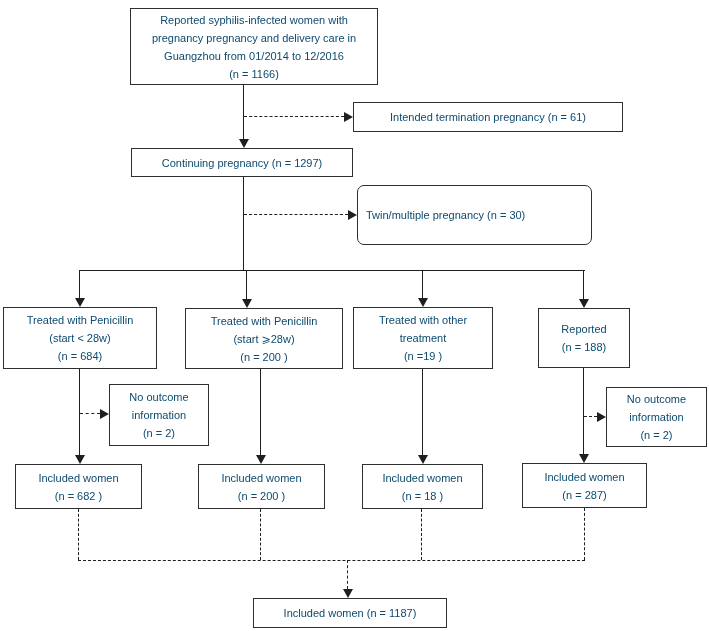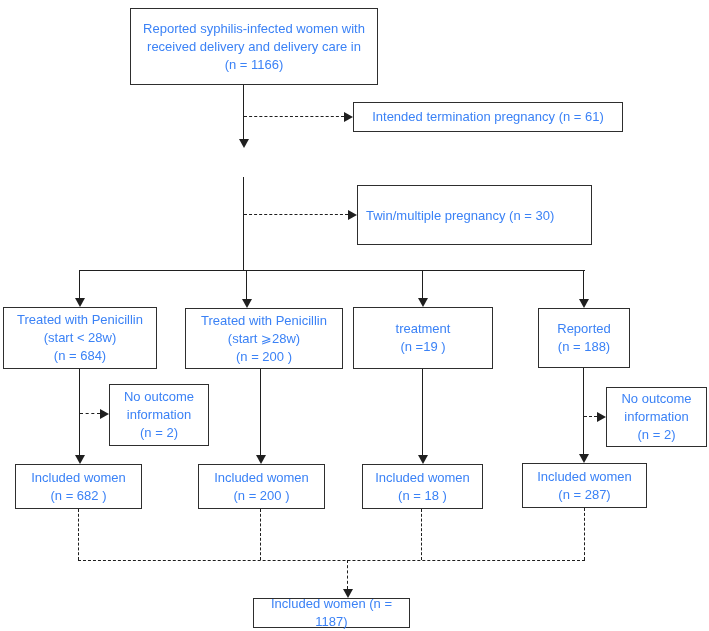--- a/index.html
+++ b/index.html
@@ -18,30 +18,31 @@
   .box {
     position: absolute;
     box-sizing: border-box;
     border: 1.5px solid #2e2e2e;
     background: #ffffff;
     display: flex;
     flex-direction: column;
     justify-content: center;
     align-items: center;
     text-align: center;
-    font-size: 13px;
+    font-size: 11px;
     line-height: 18px;
-    color: #3b82f6;
+    color: #0c4a6e;
   }
   .box.align-left {
     align-items: flex-start;
     text-align: left;
     padding-left: 8px;
     padding-right: 4px;
     line-height: 19px;
+    border-radius: 7px;
   }
   .vline, .hline, .vdash, .hdash {
     position: absolute;
   }
   .vline { border-left: 1.5px solid #1f1f1f; width: 0; }
   .hline { border-top: 1.5px solid #1f1f1f; height: 0; }
   .vdash { border-left: 1.5px dashed #1f1f1f; width: 0; }
   .hdash { border-top: 1.5px dashed #1f1f1f; height: 0; }
   .arrow-down {
     position: absolute;
@@ -58,46 +59,51 @@
     border-left: 9px solid #1f1f1f;
   }
 </style>
 </head>
 <body>
 
 <div class="canvas">
 
   <div class="box" style="left:130px;top:8px;width:248px;height:77px">
     <div>Reported syphilis-infected women with</div>
-    <div>received delivery and delivery care in</div>
+    <div>pregnancy pregnancy and delivery care in</div>
+    <div>Guangzhou from 01/2014 to 12/2016</div>
     <div>(n = 1166)</div>
   </div>
 
   <div class="box" style="left:353px;top:102px;width:270px;height:30px">
     <div>Intended termination pregnancy (n = 61)</div>
   </div>
 
+  <div class="box" style="left:131px;top:148px;width:222px;height:29px">
+    <div>Continuing pregnancy (n = 1297)</div>
+  </div>
 
   <div class="box align-left" style="left:357px;top:185px;width:235px;height:60px">
     <div>Twin/multiple pregnancy (n = 30)</div>
   </div>
 
   <div class="box" style="left:3px;top:307px;width:154px;height:62px">
     <div>Treated with Penicillin</div>
     <div>(start &lt; 28w)</div>
     <div>(n = 684)</div>
   </div>
 
   <div class="box" style="left:185px;top:308px;width:158px;height:61px">
     <div>Treated with Penicillin</div>
     <div>(start ⩾28w)</div>
     <div>(n = 200 )</div>
   </div>
 
   <div class="box" style="left:353px;top:307px;width:140px;height:62px">
+    <div>Treated with other</div>
     <div>treatment</div>
     <div>(n =19 )</div>
   </div>
 
   <div class="box" style="left:538px;top:308px;width:92px;height:60px">
     <div>Reported</div>
     <div>(n = 188)</div>
   </div>
 
   <div class="box" style="left:109px;top:384px;width:100px;height:62px">
@@ -125,21 +131,21 @@
   <div class="box" style="left:362px;top:464px;width:121px;height:45px">
     <div>Included women</div>
     <div>(n = 18 )</div>
   </div>
 
   <div class="box" style="left:522px;top:463px;width:125px;height:45px">
     <div>Included women</div>
     <div>(n = 287)</div>
   </div>
 
-  <div class="box" style="left:253px;top:598px;width:157px;height:30px">
+  <div class="box" style="left:253px;top:598px;width:194px;height:30px">
     <div>Included women (n = 1187)</div>
   </div>
 
   <div class="vline" style="left:243px;top:85px;height:54px"></div>
   <div class="arrow-down" style="left:239px;top:139px"></div>
 
   <div class="vline" style="left:243px;top:177px;height:94px"></div>
   <div class="hline" style="left:79px;top:270px;width:506px"></div>
 
   <div class="vline" style="left:79px;top:270px;height:28px"></div>

